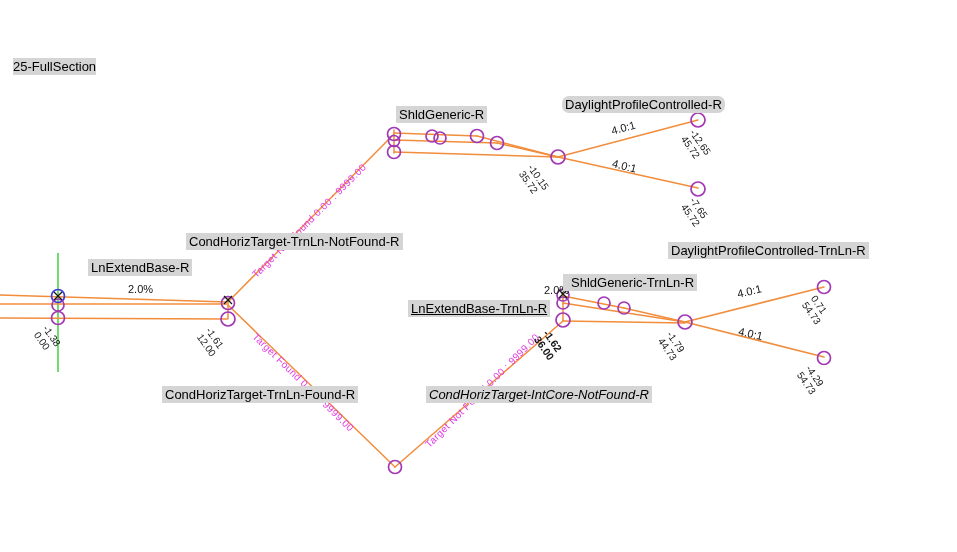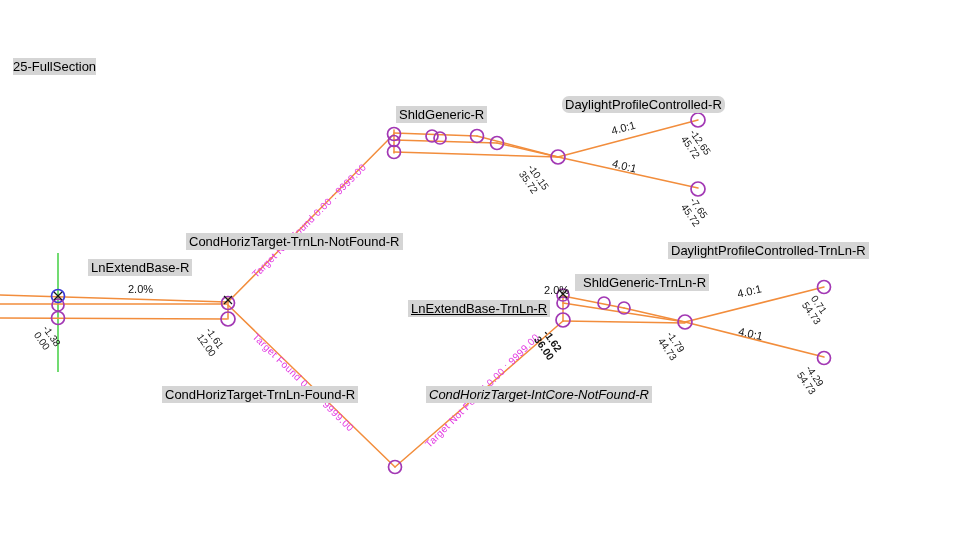--- a/index.html
+++ b/index.html
@@ -180,18 +180,18 @@
       <div class="slope-label" style="left: 736px; top: 288px; transform: rotate(-13deg);">4.0:1</div>
       <div class="slope-label" style="left: 740px; top: 325px; transform: rotate(13deg);">4.0:1</div>
     </div>
   <div id="sublabel-layer">
       <div class="sub-label" style="left: 88px; top: 259px;">LnExtendBase-R</div>
       <div class="sub-label" style="left: 186px; top: 201px; margin-top: 32px;">CondHorizTarget-TrnLn-NotFound-R</div>
       <div class="sub-label" style="left: 396px; top: 106px;">ShldGeneric-R</div>
       <div class="sub-label" style="left: 562px; top: 96px; border-radius: 7px;">DaylightProfileControlled-R</div>
       <div class="sub-label" style="left: 668px; top: 242px;">DaylightProfileControlled-TrnLn-R</div>
       <div class="sub-label" style="left: 408px; top: 300px; text-decoration: underline;">LnExtendBase-TrnLn-R</div>
-      <div class="sub-label" style="left: 575px; top: 274px; padding-left: 8px;">ShldGeneric-TrnLn-R</div>
+      <div class="sub-label" style="left: 563px; top: 274px; padding-left: 8px;">ShldGeneric-TrnLn-R</div>
       <div class="sub-label" style="left: 162px; top: 386px;">CondHorizTarget-TrnLn-Found-R</div>
       <div class="sub-label" style="left: 426px; top: 386px; font-style: italic;">CondHorizTarget-IntCore-NotFound-R</div>
     </div>
   <div class="section-title">25-FullSection</div>
 </div>
 
 </body></html>

